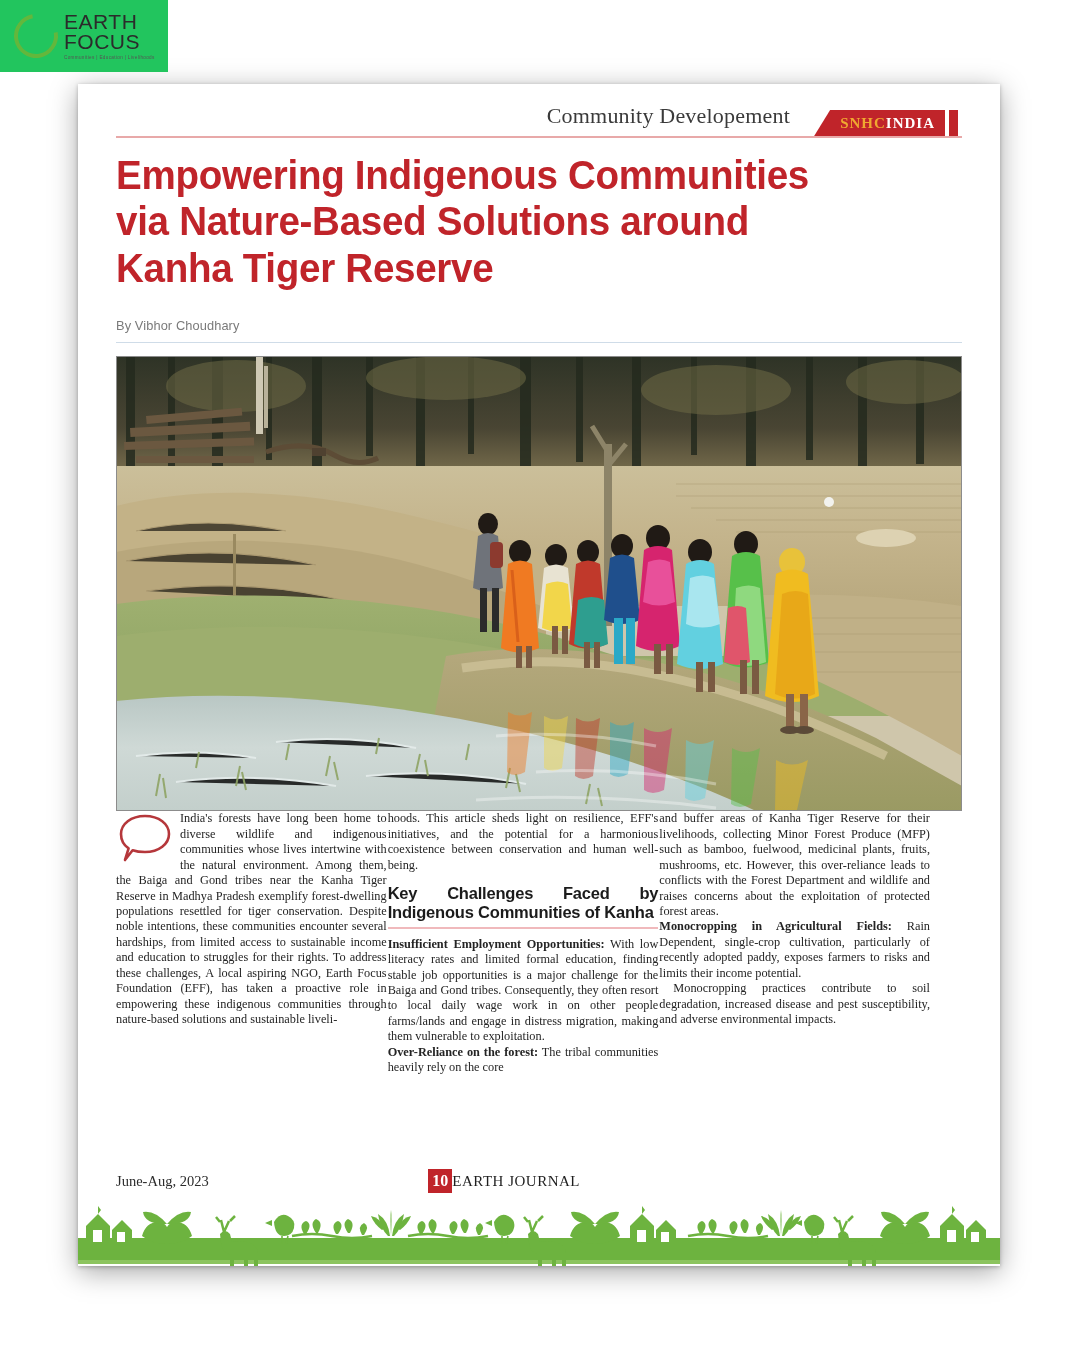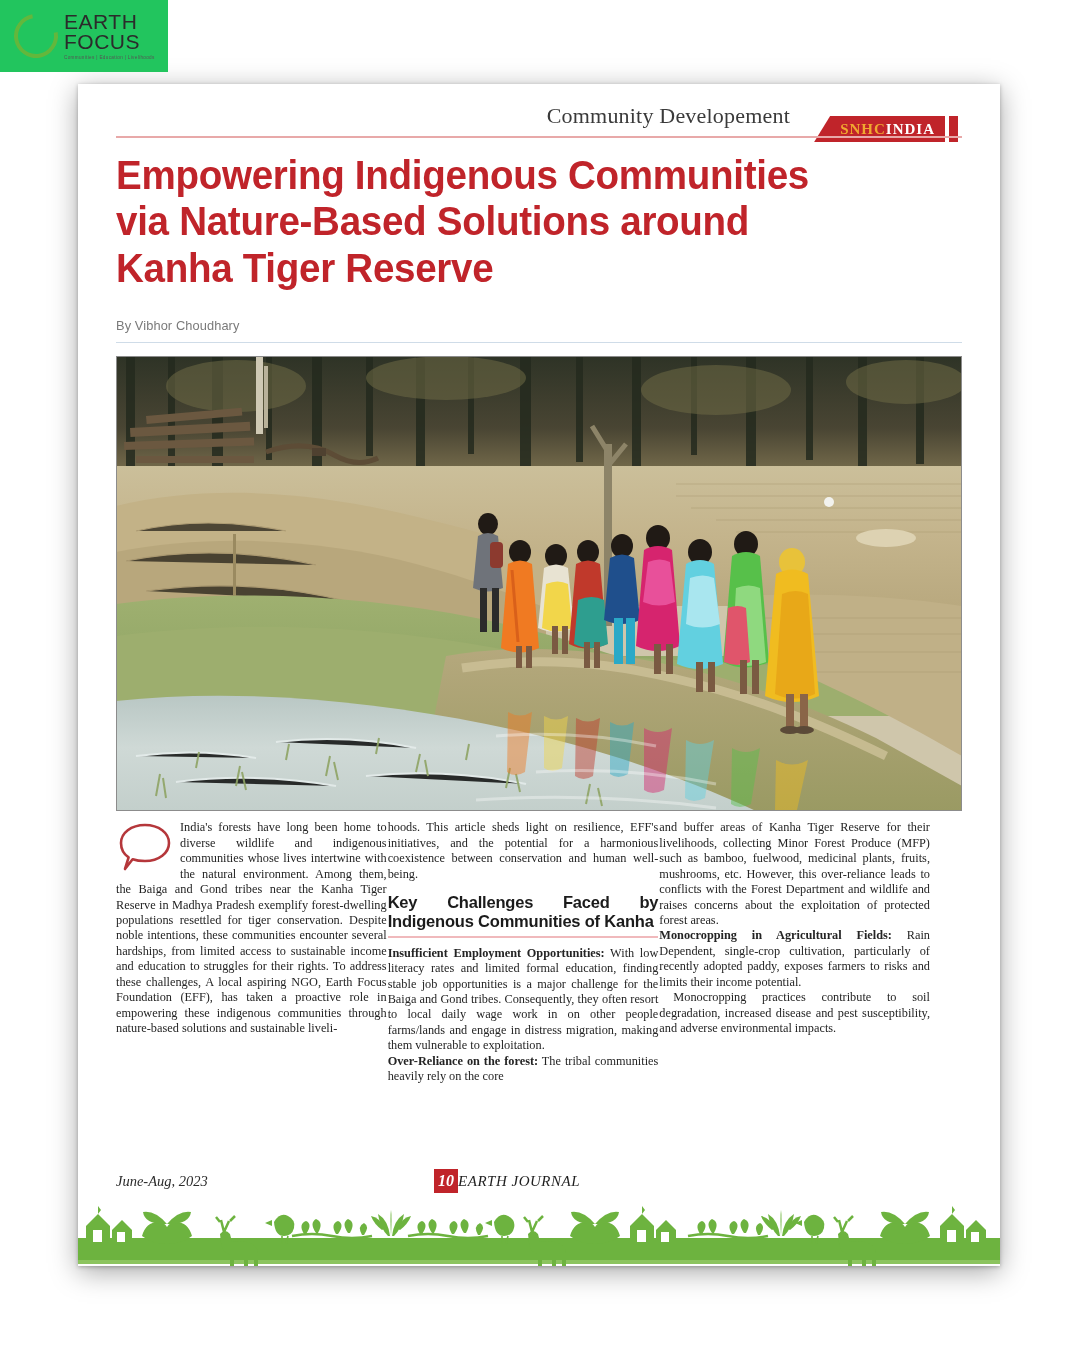--- a/index.html
+++ b/index.html
@@ -57,21 +57,21 @@
   }
   .hdr-rule{
     position:absolute;left:0;right:0;bottom:0;height:2px;background:#e8a9a9;
   }
   .hdr-kicker{
     position:absolute;right:172px;bottom:9px;
     font-family:"Liberation Serif", serif;
     font-size:22px;color:#3a3a3a;letter-spacing:0.2px;white-space:nowrap;
   }
   .badge-wrap{
-    position:absolute;right:4px;bottom:2px;height:20px;display:flex;align-items:stretch;
+    position:absolute;right:4px;bottom:2px;height:26px;display:flex;align-items:stretch;
   }
   .badge{
     background:#c0242a;
     height:26px;padding:0 10px 0 26px;
     display:flex;align-items:center;
     clip-path: polygon(16px 0, 100% 0, 100% 100%, 0 100%);
     font-family:"Liberation Serif", serif;
     font-size:15px;font-weight:700;letter-spacing:1px;
   }
   .badge .b1{color:#f0a830;}
@@ -111,21 +111,20 @@
   .photo svg{display:block;width:100%;height:100%;}
 
   .caption{
     margin-top:7px;text-align:right;
     font-family:"Liberation Serif", serif;
     font-style:italic;font-size:14.5px;color:#3c3c3c;letter-spacing:0.1px;
   }
 
   
   .cols{
-    margin-top:9px;
     display:flex;gap:1px;
     height:324px;
   }
   .col{
     width:calc((100% - 34px)/3);
     font-family:"Liberation Serif", serif;
     font-size:12.3px;
     line-height:1.255;
     color:#242424;
     text-align:justify;
@@ -149,21 +148,21 @@
     letter-spacing:-0.2px;
   }
   .subhead-rule{
     height:2px;background:#f0b9bc;margin:4px 0 8px 0;
   }
 
   
   .footer{
     position:absolute;left:38px;right:38px;bottom:72px;
     height:26px;
-    display:flex;align-items:center;font-style:italic;
+    display:flex;align-items:center;
   }
   .f-date{
     font-family:"Liberation Serif", serif;
     font-size:14.5px;color:#2b2b2b;white-space:nowrap;
     width:232px;
   }
   .f-slogan{
     flex:1;text-align:center;
     font-family:"Liberation Serif", serif;
     font-size:14px;color:#1f1f1f;letter-spacing:0.4px;white-space:nowrap;

